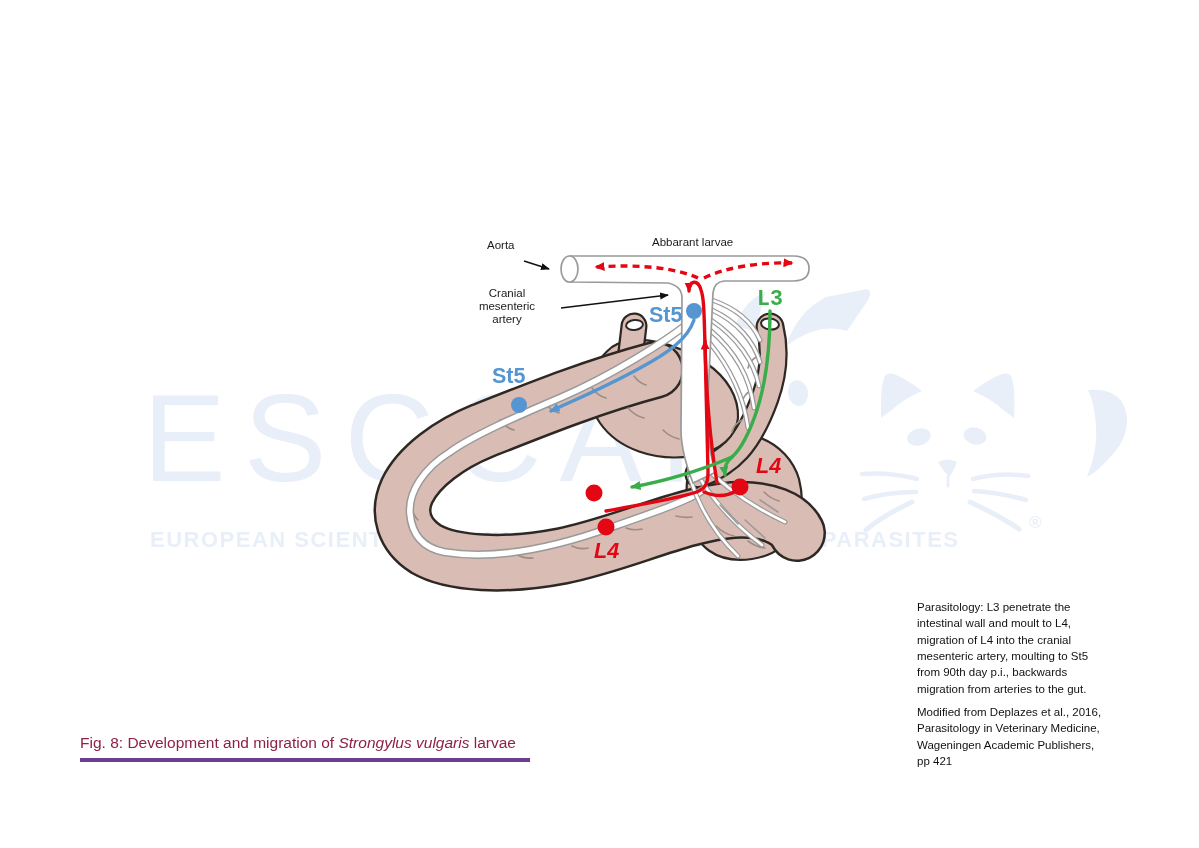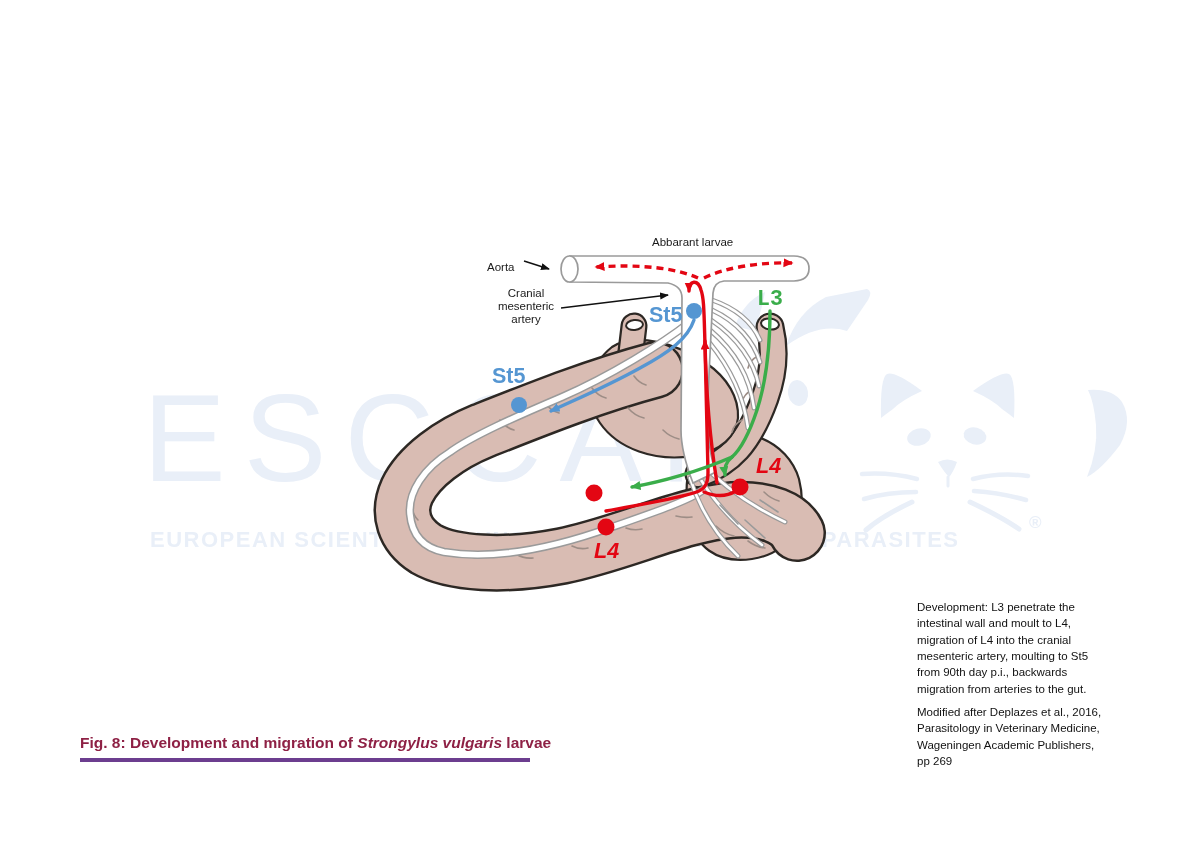--- a/index.html
+++ b/index.html
@@ -36,21 +36,21 @@
   
   .lab{font-size:11.5px;line-height:13.2px;color:#1a1a1a;white-space:nowrap;}
   .stage{font-size:21.5px;font-weight:700;line-height:1;white-space:nowrap;}
   .stage.blue{color:var(--accent-blue,#5596d2);}
   .stage.green{color:var(--accent-green,#3aad4a);font-family:Liberation Mono, monospace;}
   .stage.red{color:var(--accent-red,#e30613);font-style:italic;}
   
   #desc{left:917px;top:599px;width:191px;font-size:11.5px;line-height:1.42;color:#111;}
   #desc .para2{margin-top:7px;}
   
-  #caption{left:80px;top:734px;font-size:15.5px;font-weight:700;
+  #caption{left:80px;top:734px;font-size:15.5px;font-weight:400;
            color:var(--caption-color,#8e2145);white-space:nowrap;}
   #caption .it{font-style:italic;}
   #cap-rule{left:80px;top:758px;width:450px;height:4px;background:var(--rule-color,#6c3e8f);}
   .it{}
 </style>
 </head>
 <body>
 
 <div class="abs" id="wm-logo">ESCCAP</div>
 
@@ -192,33 +192,33 @@
 
   <g>
     <circle class="dot-blue" cx="694" cy="311" r="8"></circle>
     <circle class="dot-blue" cx="519" cy="405" r="8"></circle>
     <circle class="dot-red" cx="740" cy="487" r="8.5"></circle>
     <circle class="dot-red" cx="594" cy="493" r="8.5"></circle>
     <circle class="dot-red" cx="606" cy="527" r="8.5"></circle>
   </g>
 </svg>
 
-<div class="abs lab" style="left:487px;top:261px;">Aorta</div>
-<div class="abs lab" style="left:493px;top:287px;width:66px;text-align:center;white-space:normal;">Cranial mesenteric artery</div>
+<div class="abs lab" style="left:487px;top:239px;">Aorta</div>
+<div class="abs lab" style="left:474px;top:287px;width:66px;text-align:center;white-space:normal;">Cranial mesenteric artery</div>
 <div class="abs lab" style="left:652px;top:236px;">Abbarant larvae</div>
 
 <div class="abs stage blue" style="left:649px;top:305px;">St5</div>
 <div class="abs stage blue" style="left:492px;top:366px;">St5</div>
 <div class="abs stage green" style="left:757px;top:289px;">L3</div>
 <div class="abs stage red" style="left:756px;top:456px;">L4</div>
 <div class="abs stage red" style="left:594px;top:541px;">L4</div>
 
 <div class="abs" id="desc">
-  <div class="para1">Development: L3 penetrate the intestinal wall and moult to L4, migration of L4 into the cranial mesenteric artery, moulting to St5 from 90th day p.i., backwards migration from arteries to the gut.</div>
+  <div class="para1">Parasitology: L3 penetrate the intestinal wall and moult to L4, migration of L4 into the cranial mesenteric artery, moulting to St5 from 90th day p.i., backwards migration from arteries to the gut.</div>
   <div class="para2">
-    <span>Modified after Deplazes </span><span class="it">et al.</span><span>, 2016, Parasitology in Veterinary Medicine, Wageningen Academic Publishers, pp 269</span>
+    <span>Modified from Deplazes </span><span class="it">et al.</span><span>, 2016, Parasitology in Veterinary Medicine, Wageningen Academic Publishers, pp 421</span>
   </div>
 </div>
 
 <div class="abs" id="caption">
   <span>Fig. 8: Development and migration of </span><span class="it">Strongylus vulgaris</span><span> larvae</span>
 </div>
 <div class="abs" id="cap-rule"></div>
 
 </body></html>

